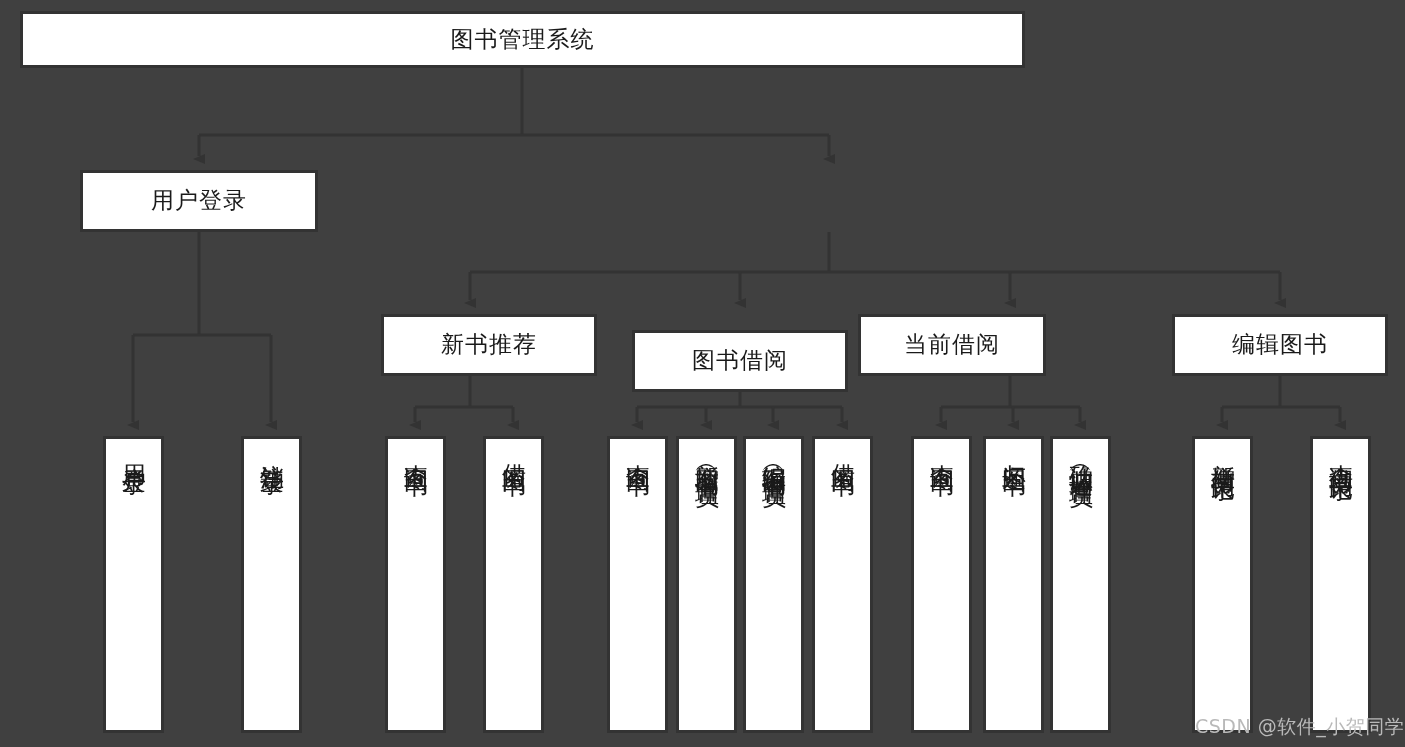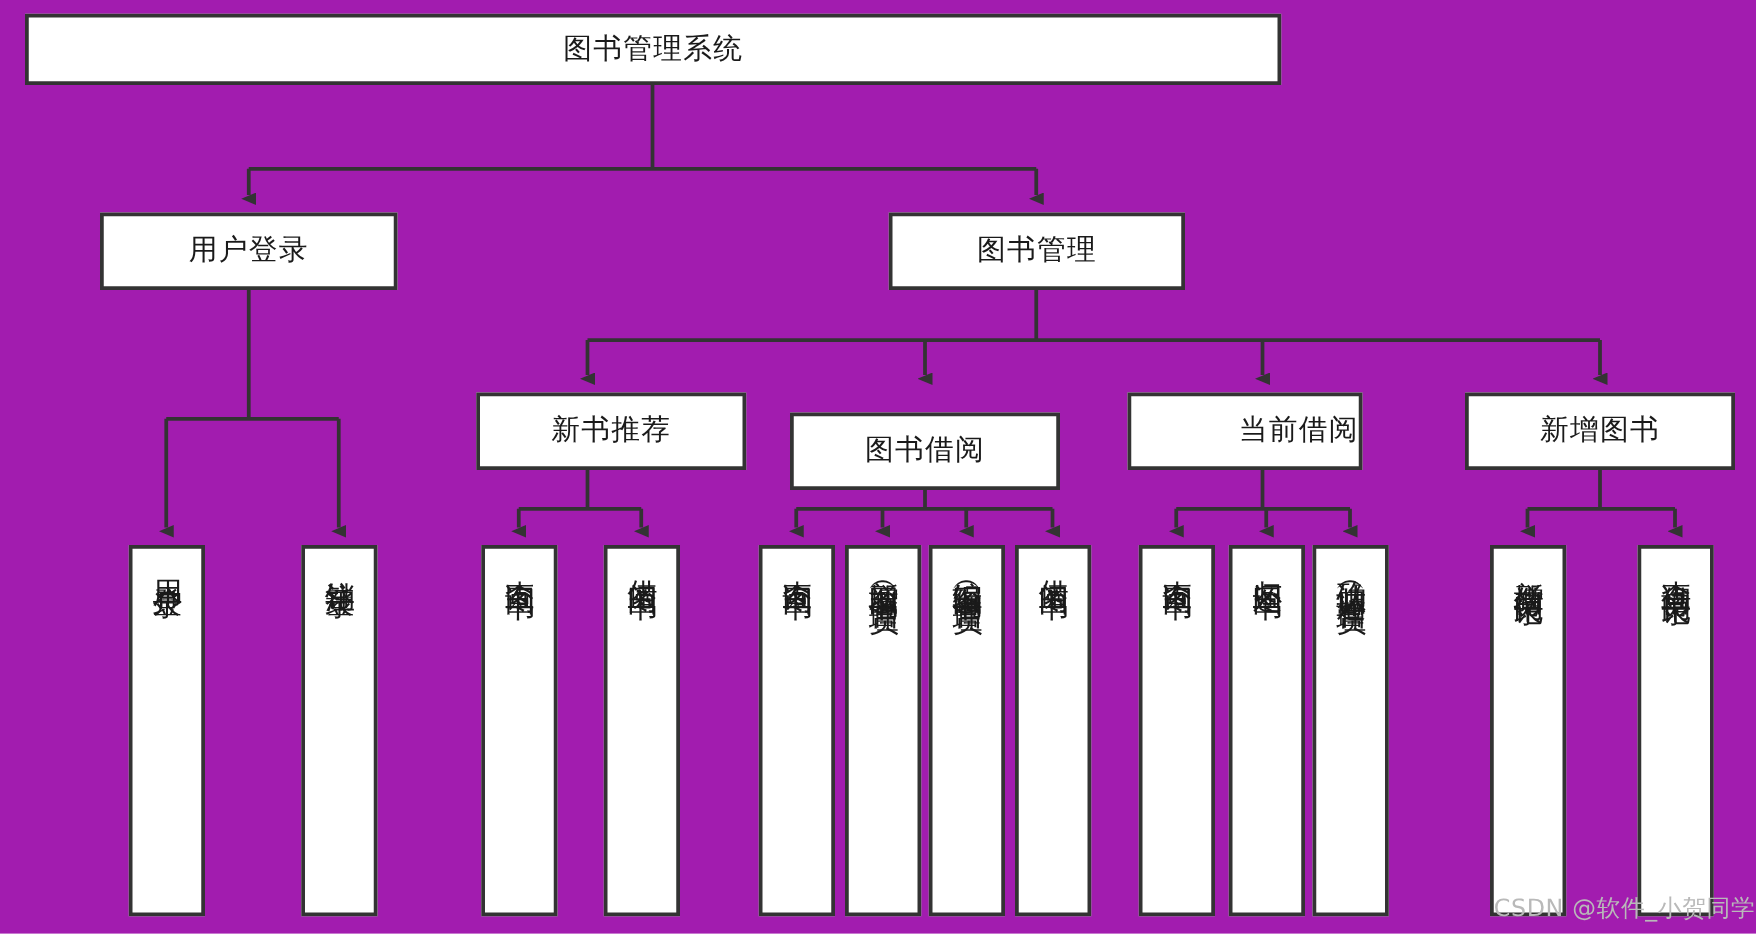--- a/index.html
+++ b/index.html
@@ -7,21 +7,21 @@
     padding: 0;
     background: #ffffff;
   }
   body {
     font-family: "DejaVu Sans", "Liberation Sans", sans-serif;
   }
   #canvas {
     position: relative;
     width: 1405px;
     height: 747px;
-    background: #a21caf;
+    background: #404040;
     overflow: hidden;
   }
   svg.edges {
     position: absolute;
     left: 0;
     top: 0;
     width: 1405px;
     height: 747px;
     pointer-events: none;
   }
@@ -126,35 +126,32 @@
     </g>
   </svg>
 
   <div class="node root horizontal" style="left:20px; top:11px; width:1005px; height:57px;">
     <span class="label">图书管理系统</span>
   </div>
 
   <div class="node horizontal" style="left:80px; top:170px; width:238px; height:62px;">
     <span class="label">用户登录</span>
   </div>
-  <div class="node horizontal" style="left:711px; top:170px; width:237px; height:62px;">
-    <span class="label">图书管理</span>
-  </div>
 
   <div class="node horizontal" style="left:381px; top:314px; width:216px; height:62px;">
     <span class="label">新书推荐</span>
   </div>
   <div class="node horizontal" style="left:632px; top:314px; width:216px; height:62px;margin-top:16px;">
     <span class="label">图书借阅</span>
   </div>
-  <div class="node horizontal" style="left:902px; top:314px; width:188px; height:62px;justify-content:flex-end;">
+  <div class="node horizontal" style="left:858px; top:314px; width:188px; height:62px;">
     <span class="label">当前借阅</span>
   </div>
   <div class="node horizontal" style="left:1172px; top:314px; width:216px; height:62px;">
-    <span class="label">新增图书</span>
+    <span class="label">编辑图书</span>
   </div>
 
   <div class="node vertical" style="left:103px; top:436px; width:61px; height:297px;">
     <span class="label">用户登录</span>
   </div>
   <div class="node vertical" style="left:241px; top:436px; width:61px; height:297px;">
     <span class="label">注销登录</span>
   </div>
   <div class="node vertical" style="left:385px; top:436px; width:61px; height:297px;">
     <span class="label">查询图书</span>

